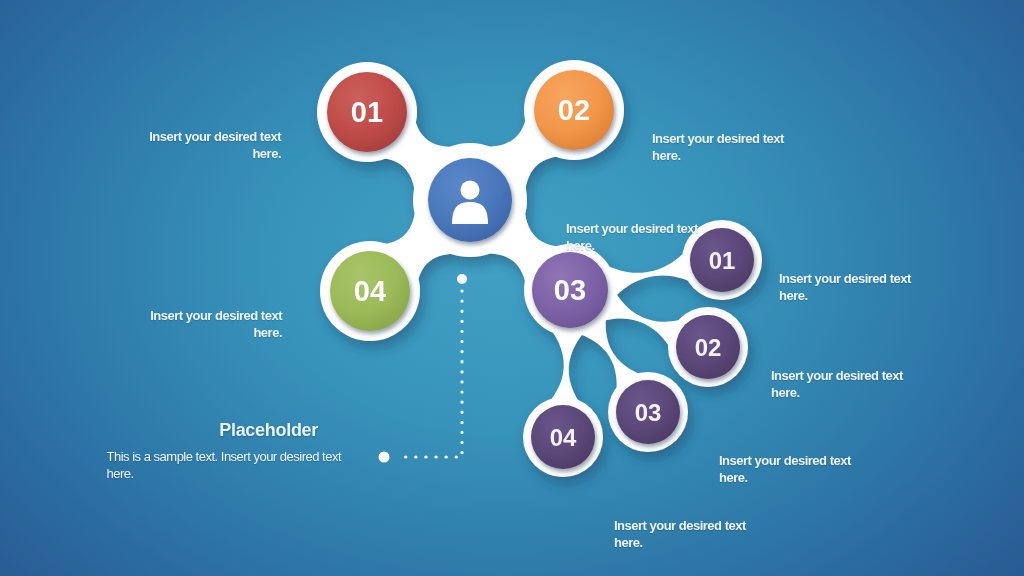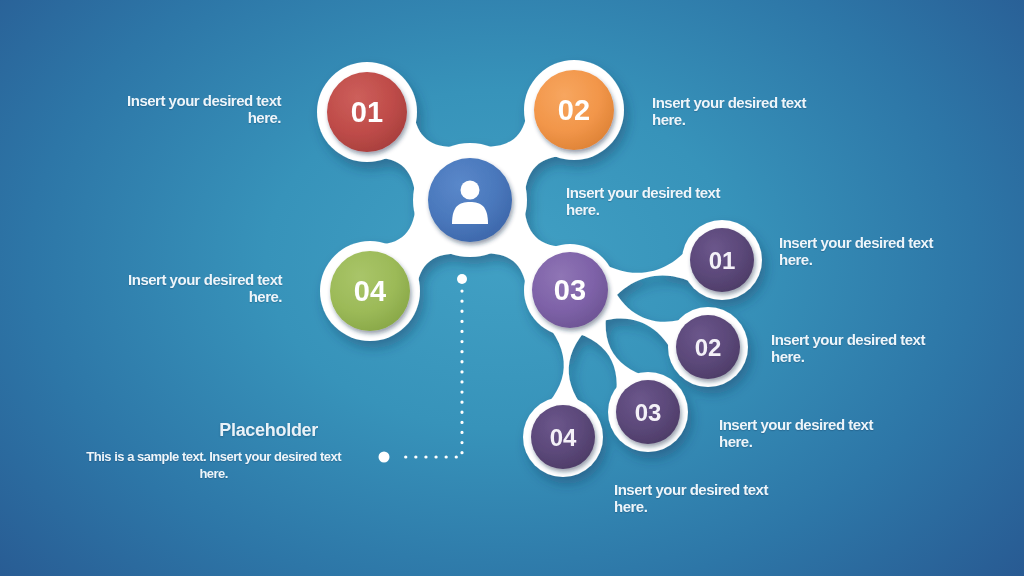--- a/index.html
+++ b/index.html
@@ -6,33 +6,33 @@
   .slide{
     position:relative;width:1024px;height:576px;overflow:hidden;
     font-family:"Liberation Sans",sans-serif;
     background:radial-gradient(ellipse 72% 92% at 49% 45%,
       #41a0c4 0%, #3793ba 32%, #2d76a7 64%, #27538d 100%);
   }
   svg{position:absolute;left:0;top:0;}
   .num{font-family:"Liberation Sans",sans-serif;font-weight:700;font-size:29px;fill:#ffffff;}
   .numsub{font-family:"Liberation Sans",sans-serif;font-weight:700;font-size:24px;fill:#f4f1f8;}
   .cap{
-    position:absolute;font-weight:700;font-size:15px;line-height:17px;
-    color:#eef5fa;letter-spacing:-0.5px;text-shadow:0 1px 1px rgba(10,40,70,.25);
+    position:absolute;font-weight:700;font-size:13px;line-height:17px;
+    color:#eef5fa;letter-spacing:-0.5px;text-shadow:0 1px 1px rgba(10,40,70,.25);margin-top:36px;
   }
   .cap .l{display:block;white-space:nowrap;}
   .cap-right{text-align:right;}
   .ph-title{
     position:absolute;font-weight:700;font-size:18px;line-height:22px;
     color:#e9f2f8;letter-spacing:-0.3px;text-align:right;white-space:nowrap;
     text-shadow:0 1px 2px rgba(10,40,70,.3);
   }
   .ph-body{
-    position:absolute;font-weight:700;font-size:13px;line-height:17px;
-    color:#eef5fa;letter-spacing:-0.5px;text-align:center;
+    position:absolute;font-weight:400;font-size:13px;line-height:17px;
+    color:#eef5fa;letter-spacing:-0.5px;text-align:left;
     text-shadow:0 1px 1px rgba(10,40,70,.25);
   }
   .ph-body .l{display:block;white-space:nowrap;}
   .dots{fill:none;stroke:#ffffff;stroke-width:3.2;stroke-linecap:round;stroke-dasharray:0.1 10;}
 </style>
 </head>
 <body>
 
 <div class="slide">
 

